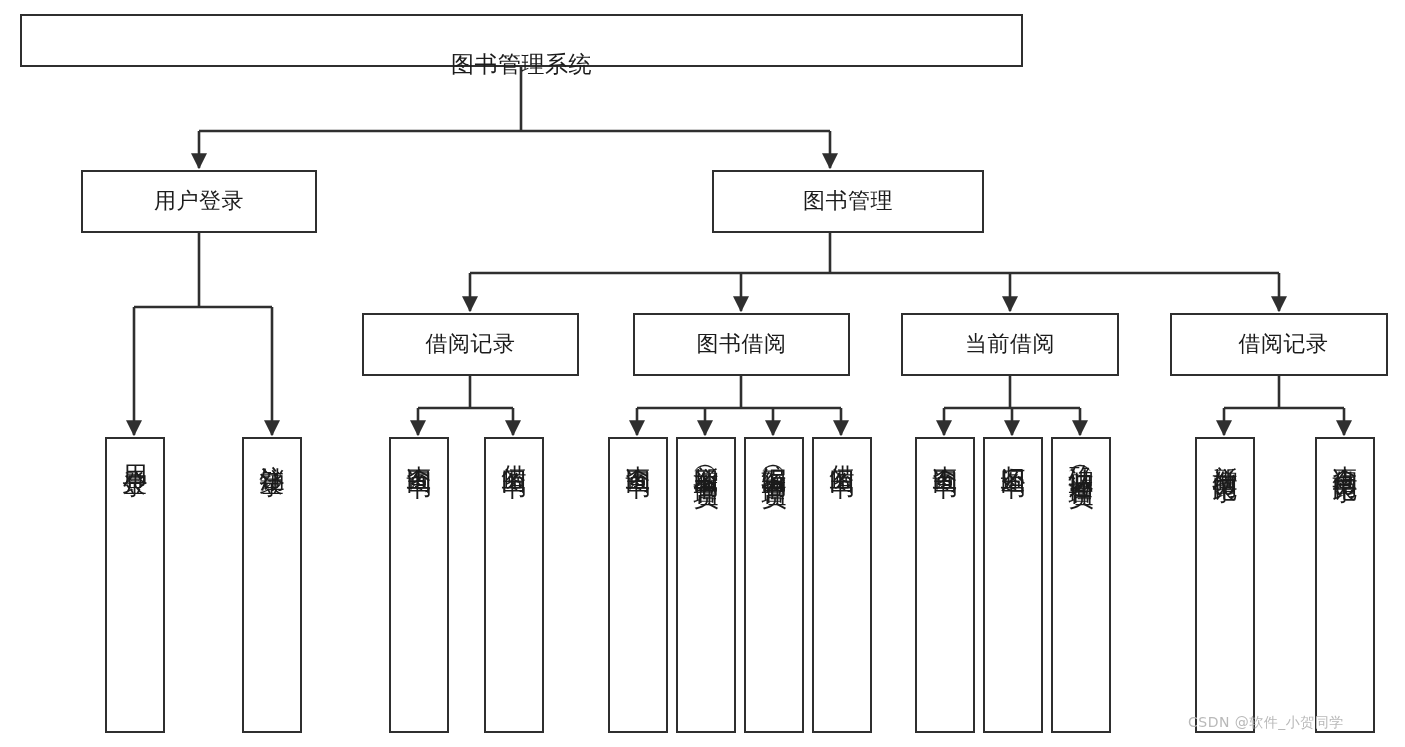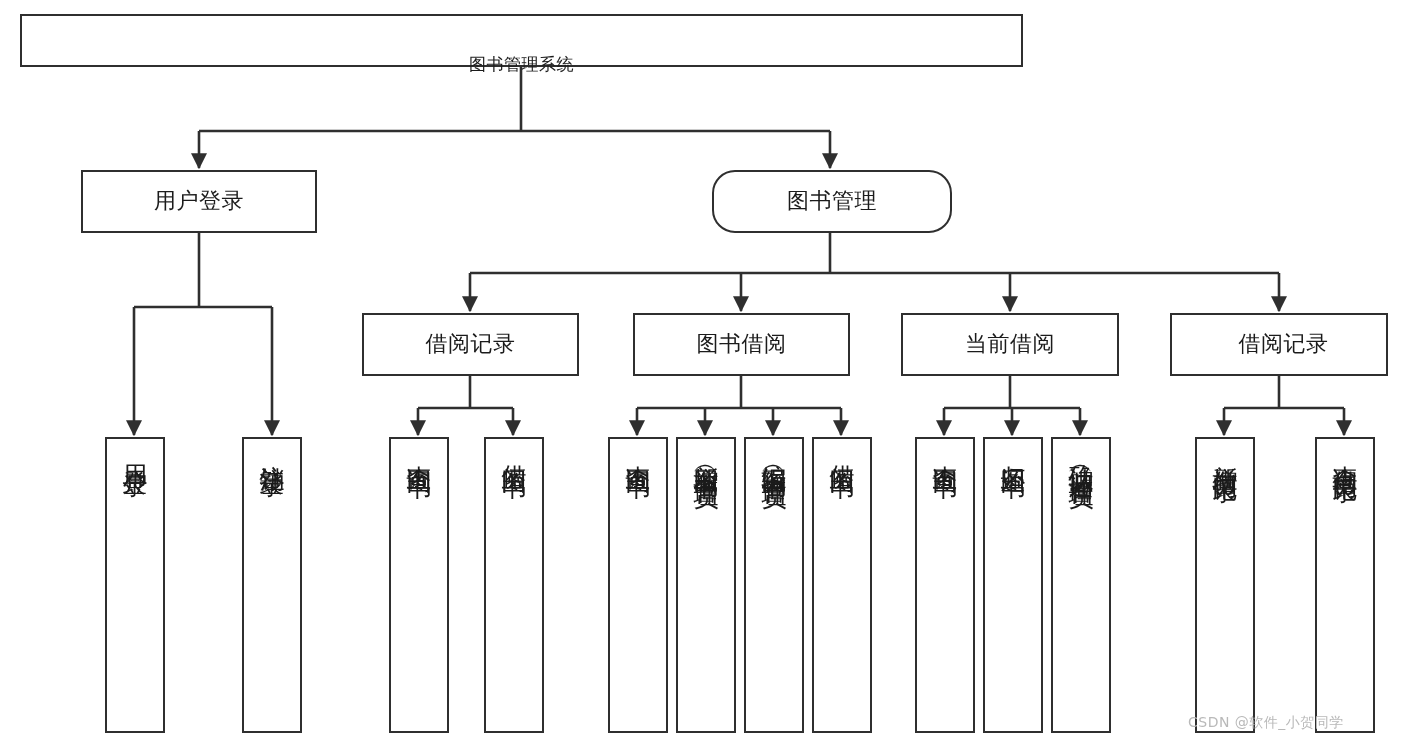--- a/index.html
+++ b/index.html
@@ -41,21 +41,21 @@
     display: block;
     line-height: 1.12;
     letter-spacing: 0.5px;
     white-space: nowrap;
   }
   
   .node.horiz .label {
     font-size: 22px;
   }
   .node.root .label {
-    font-size: 17px;
+    font-size: 23px;
     margin-top: 48px;
   }
   
   .node.leaf {
     align-items: flex-start;
     justify-content: center;
     padding-top: 6px;
   }
   .node.leaf .label {
     writing-mode: vertical-rl;
@@ -131,21 +131,21 @@
     </g>
   </svg>
 
   <div class="node root horiz" style="left:20px; top:14px; width:1003px; height:53px;">
     <span class="label">图书管理系统</span>
   </div>
 
   <div class="node horiz" style="left:81px; top:170px; width:236px; height:63px;">
     <span class="label">用户登录</span>
   </div>
-  <div class="node horiz" style="left:712px; top:170px; width:240px; height:63px;border-radius:23px;">
+  <div class="node horiz" style="left:712px; top:170px; width:272px; height:63px;">
     <span class="label">图书管理</span>
   </div>
 
   <div class="node horiz" style="left:362px; top:313px; width:217px; height:63px;">
     <span class="label">借阅记录</span>
   </div>
   <div class="node horiz" style="left:633px; top:313px; width:217px; height:63px;">
     <span class="label">图书借阅</span>
   </div>
   <div class="node horiz" style="left:901px; top:313px; width:218px; height:63px;text-align:right;">

